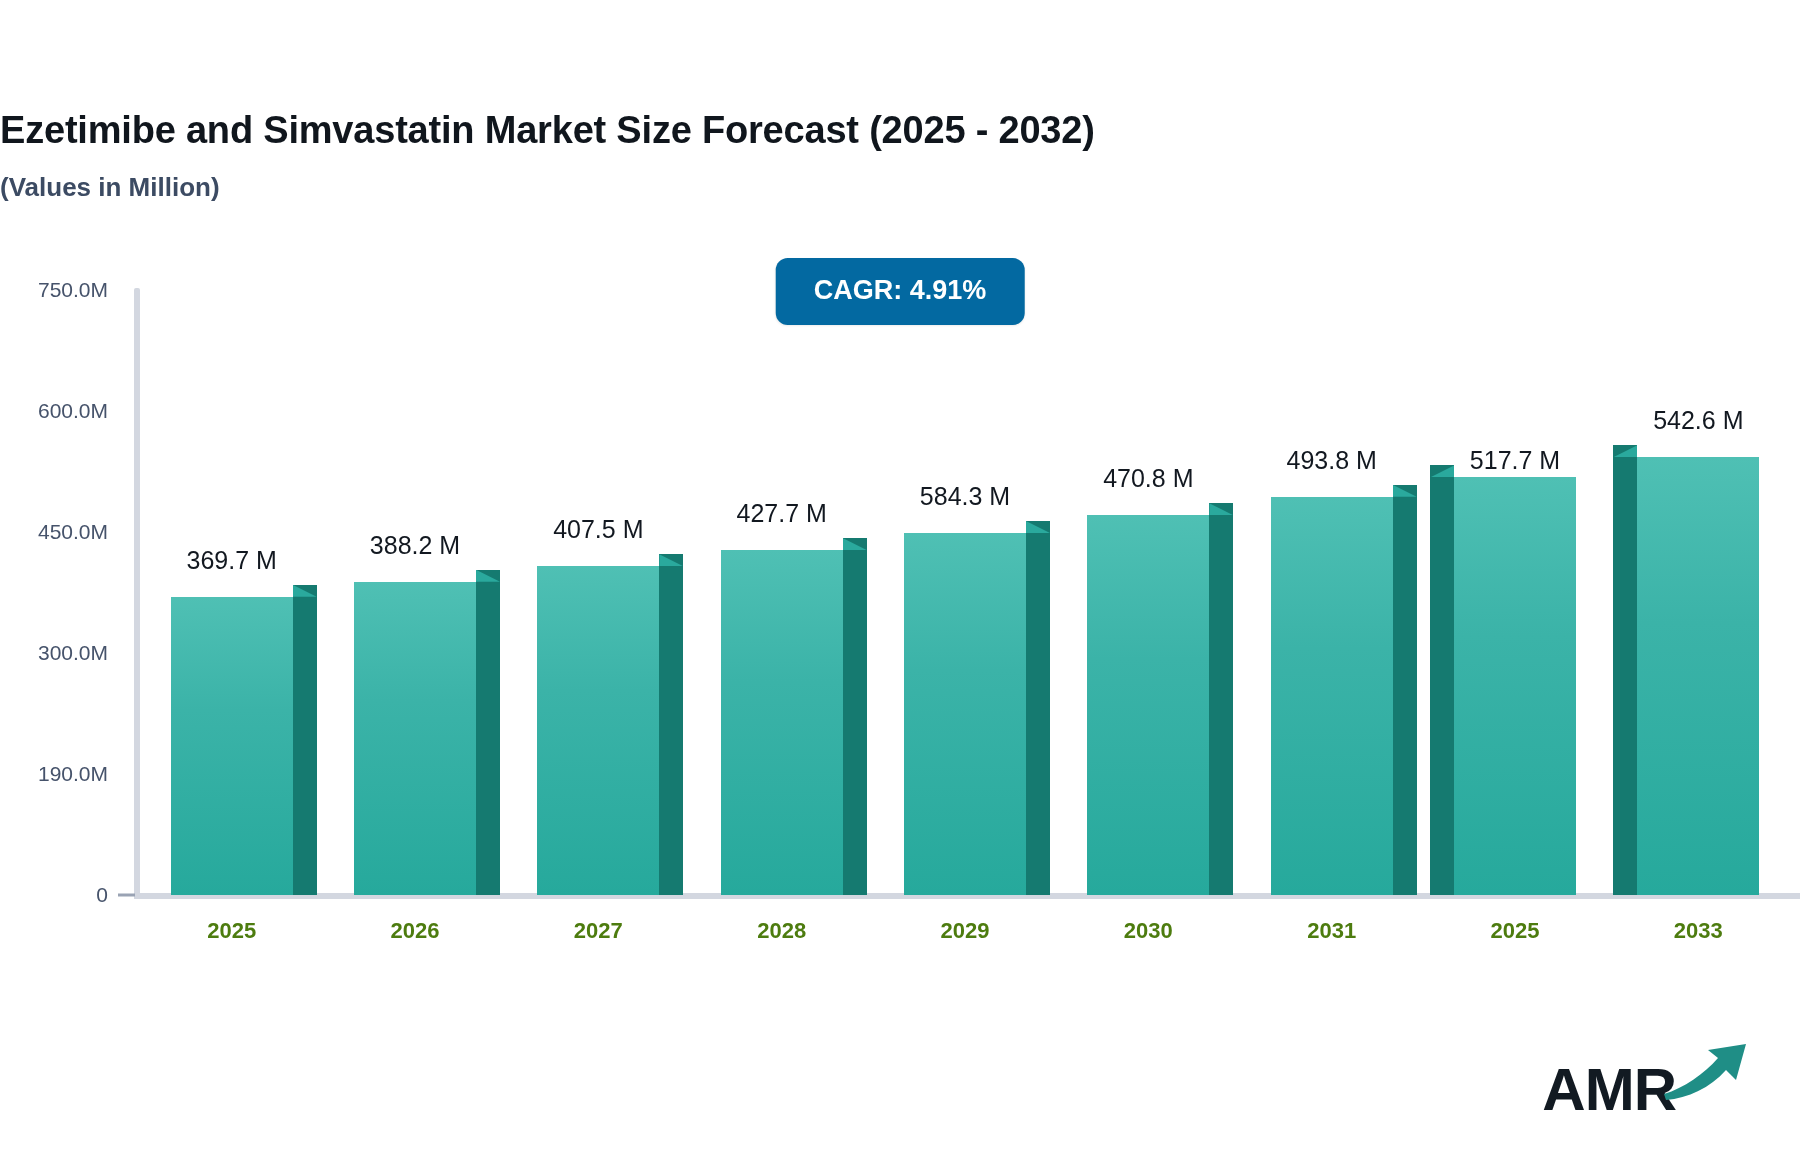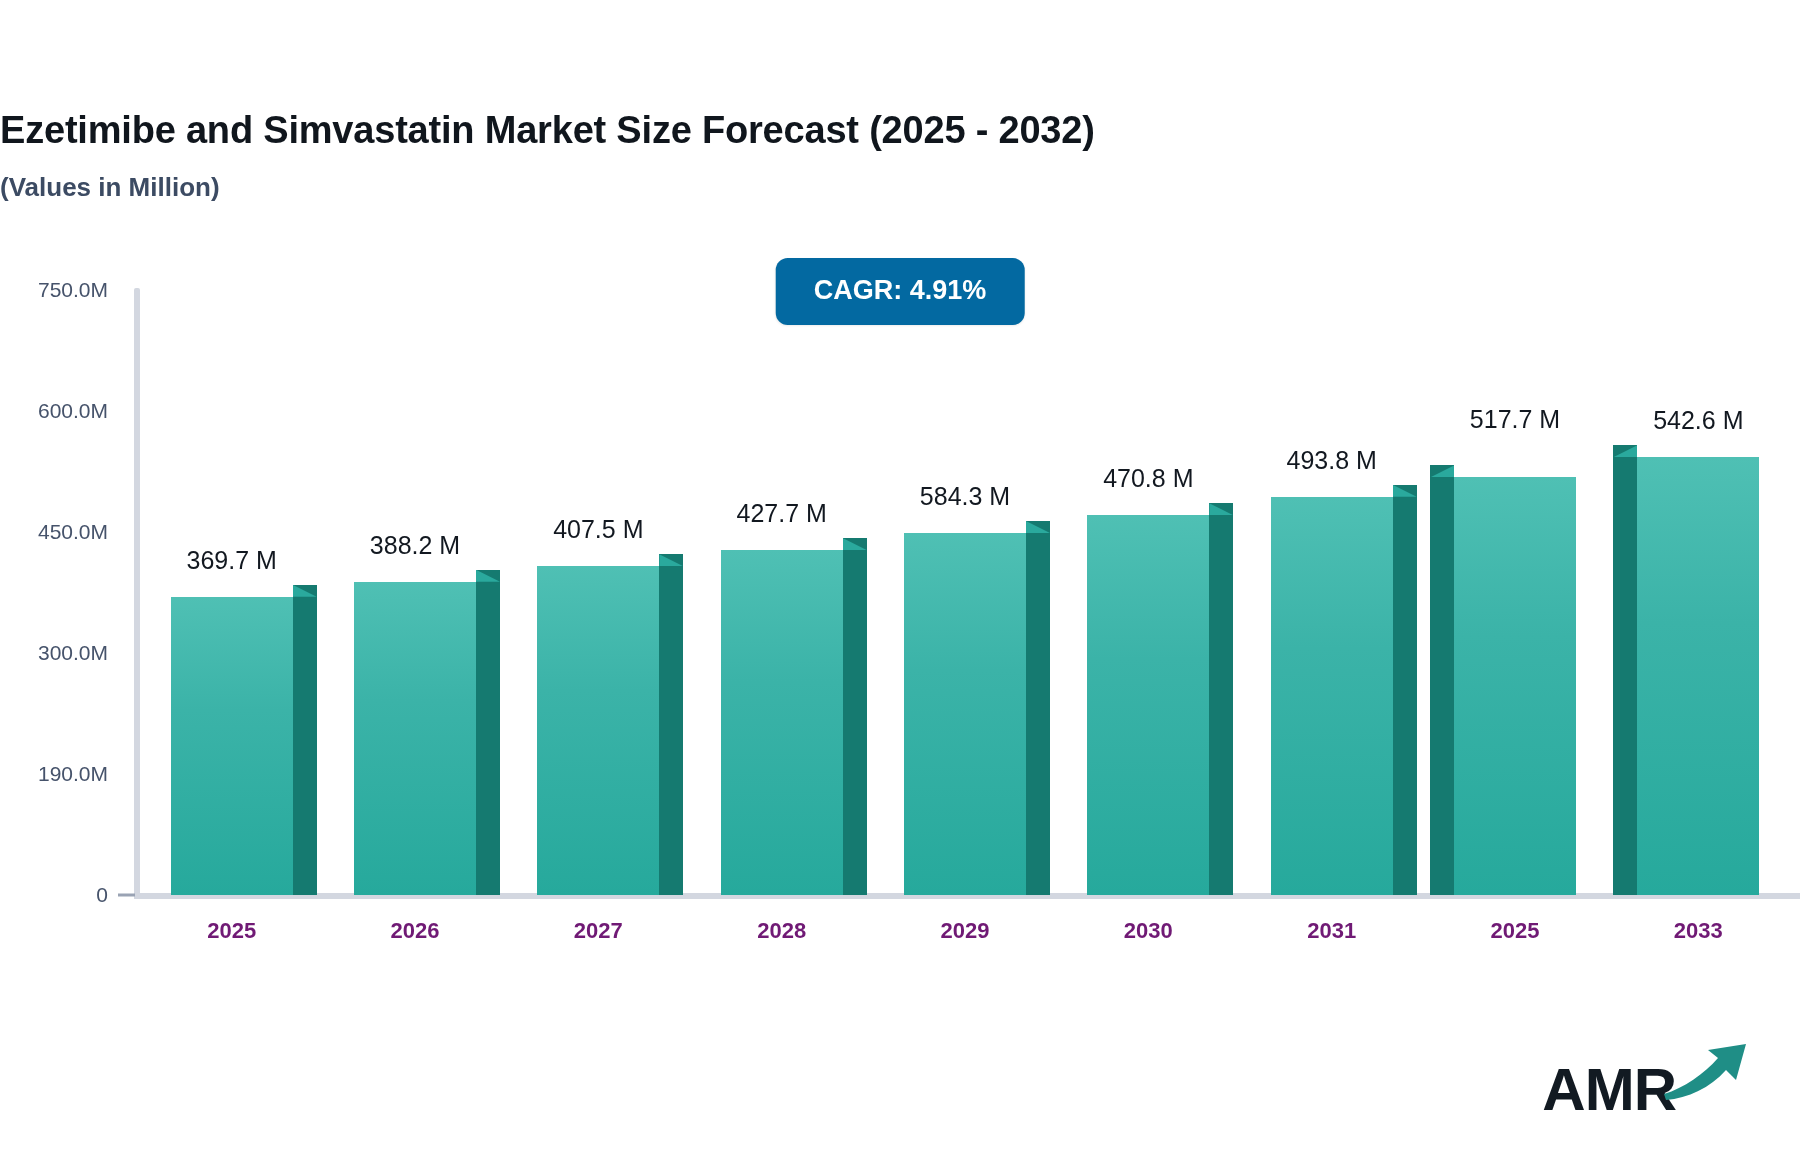--- a/index.html
+++ b/index.html
@@ -123,21 +123,21 @@
   }
   .x-label{
     position:absolute;
     width:260px;
     text-align:center;
     left:50%;
     transform:translateX(-50%);
     top:918px;
     font-size:22px;
     font-weight:bold;
-    color:#701a75;
+    color:#4d7c0f;
   }
 
   
   #amr-logo{
     position:absolute;
     right:52px;
     bottom:36px;
     display:flex;
     align-items:flex-end;
   }
@@ -239,21 +239,21 @@
         <div style="position: absolute; bottom: 398.332px; height: 12px; width: 24px; background: rgb(42, 169, 157); left: 100%; clip-path: polygon(0px 0px, 100% 100%, 0px 100%);"></div>
         <div class="bar-label" style="bottom: 420.332px;">493.8 M</div>
       </div>
       <div style="position: absolute; left: 1515px; top: 918px; width: 0px;">
         <div class="x-label" style="position: absolute; top: 0px;">2025</div>
       </div>
       <div class="bar-wrap" style="left: 1454px; width: 122px; bottom: 65px; height: 417.611px;">
         <div class="bar-face" style="height: 417.611px;"></div>
         <div class="bar-side left" style="height: 429.611px;"></div>
         <div style="position: absolute; bottom: 417.611px; height: 12px; width: 24px; background: rgb(42, 169, 157); right: 100%; clip-path: polygon(0px 100%, 100% 0px, 100% 100%);"></div>
-        <div class="bar-label" style="bottom: 461px; text-align: center;">517.7 M</div>
+        <div class="bar-label" style="bottom: 420px; text-align: center;">517.7 M</div>
       </div>
       <div style="position: absolute; left: 1698.33px; top: 918px; width: 0px;">
         <div class="x-label" style="position: absolute; top: 0px;">2033</div>
       </div>
       <div class="bar-wrap" style="left: 1637.33px; width: 122px; bottom: 65px; height: 437.697px;">
         <div class="bar-face" style="height: 437.697px;"></div>
         <div class="bar-side left" style="height: 449.697px;"></div>
         <div style="position: absolute; bottom: 437.697px; height: 12px; width: 24px; background: rgb(42, 169, 157); right: 100%; clip-path: polygon(0px 100%, 100% 0px, 100% 100%);"></div>
         <div class="bar-label" style="bottom: 459.697px;">542.6 M</div>
       </div>

